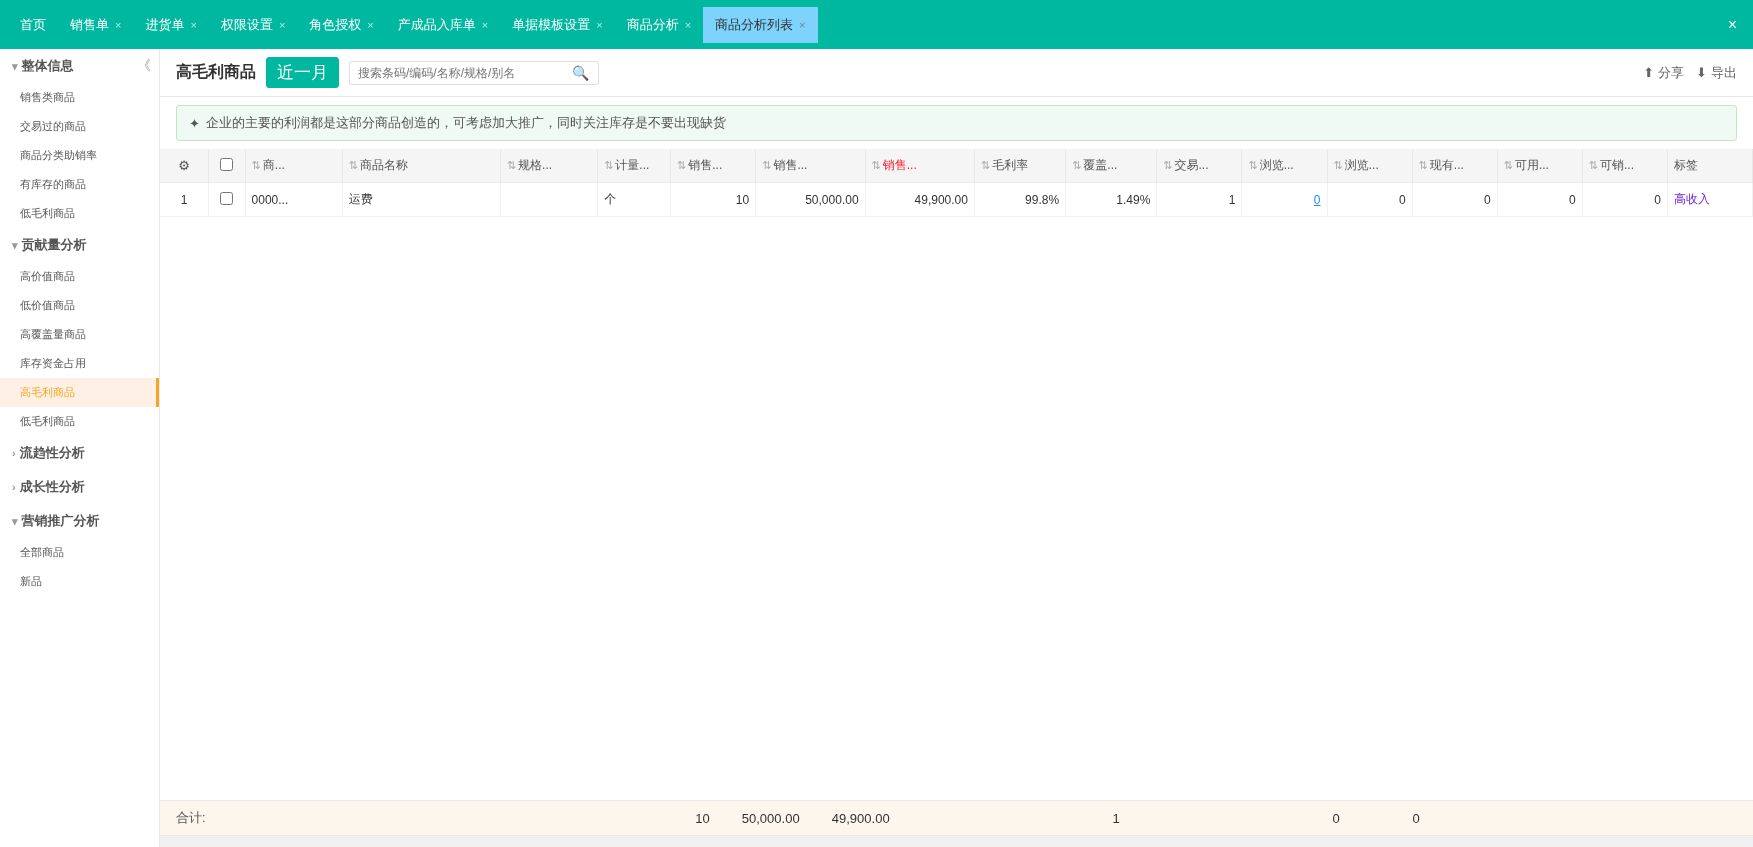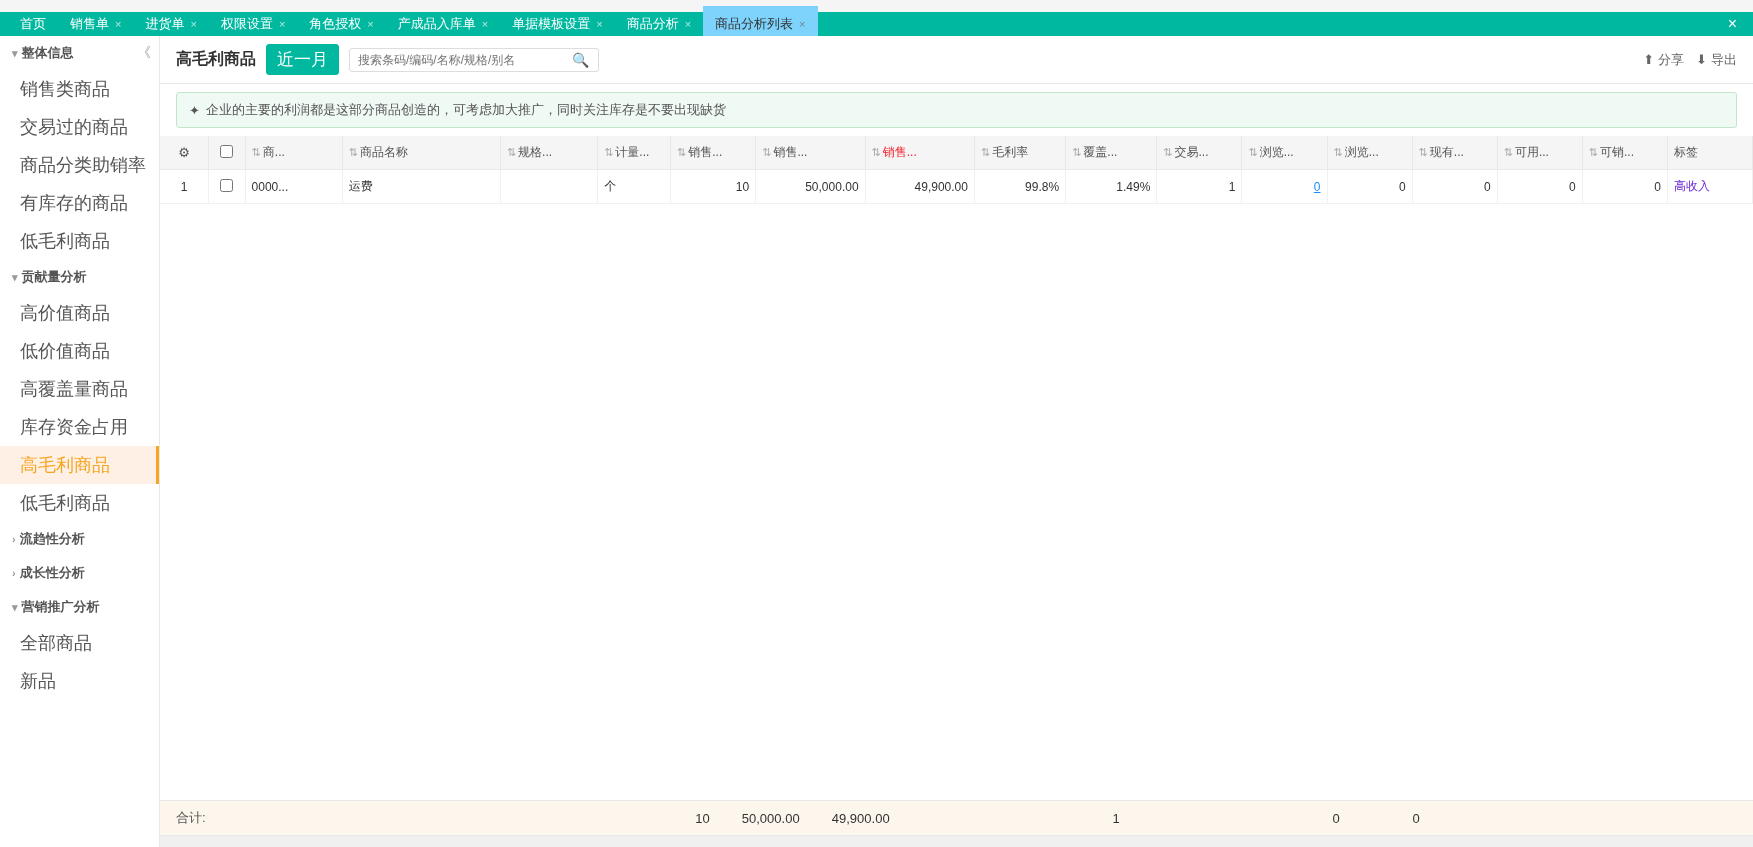--- a/index.html
+++ b/index.html
@@ -3,24 +3,23 @@
   <meta charset="utf-8">
   <style>
     * { box-sizing: border-box; margin: 0; padding: 0; font-family: 'Microsoft YaHei', Arial, sans-serif; font-size: 13px; }
     body { background: #f5f5f5; overflow: hidden; height: 847px; display: flex; flex-direction: column; }
 
     
     .top-nav {
       background: #00b8a0;
       display: flex;
       align-items: center;
-      height: 24px;
+      height: 49px;
       padding: 0 8px;
       flex-shrink: 0;
-      margin-top: 12px;
     }
     .top-nav .nav-item {
       color: #fff;
       padding: 0 12px;
       height: 36px;
       display: flex;
       align-items: center;
       cursor: pointer;
       white-space: nowrap;
       font-size: 13px;
@@ -67,21 +66,21 @@
       color: #555;
       font-weight: bold;
       cursor: pointer;
       font-size: 13px;
     }
     .sidebar-section-title .arrow { margin-right: 4px; font-size: 11px; color: #999; }
     .sidebar-item {
       padding: 7px 12px 7px 20px;
       color: #555;
       cursor: pointer;
-      font-size: 18px;
+      font-size: 11px;
     }
     .sidebar-item.active {
       background: #fff0e6;
       color: #f5a623;
       border-right: 3px solid #f5a623;
     }
 
     
     .content-panel {
       flex: 1;

